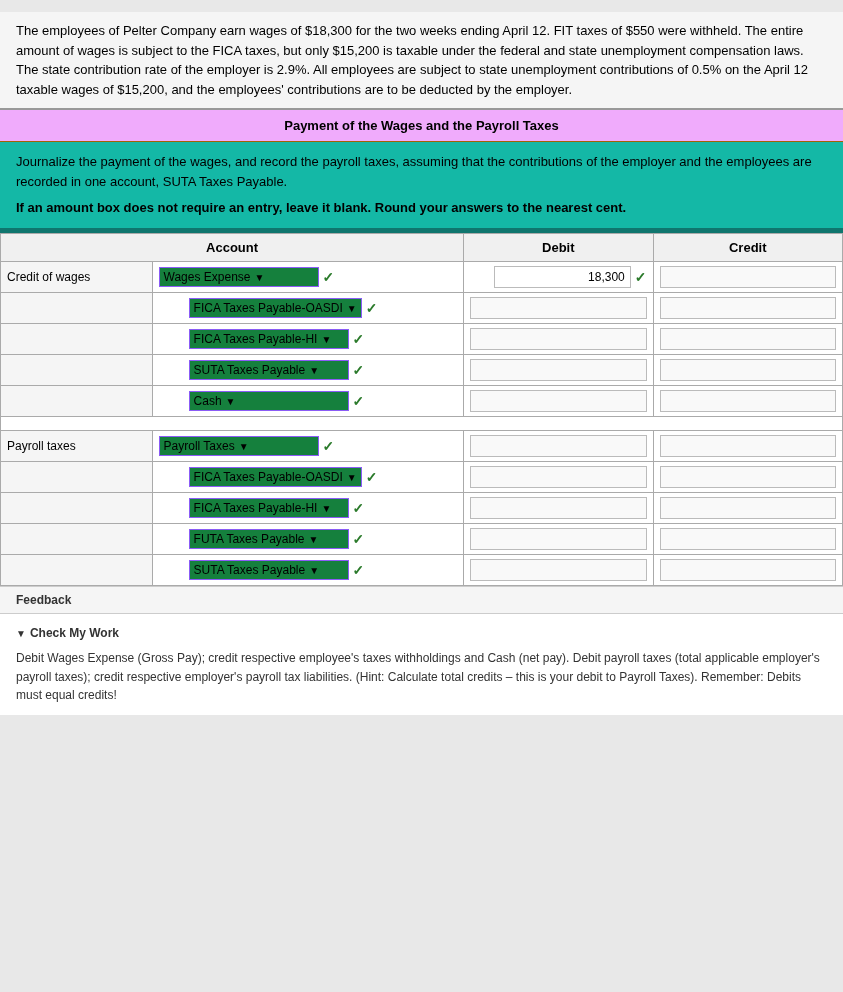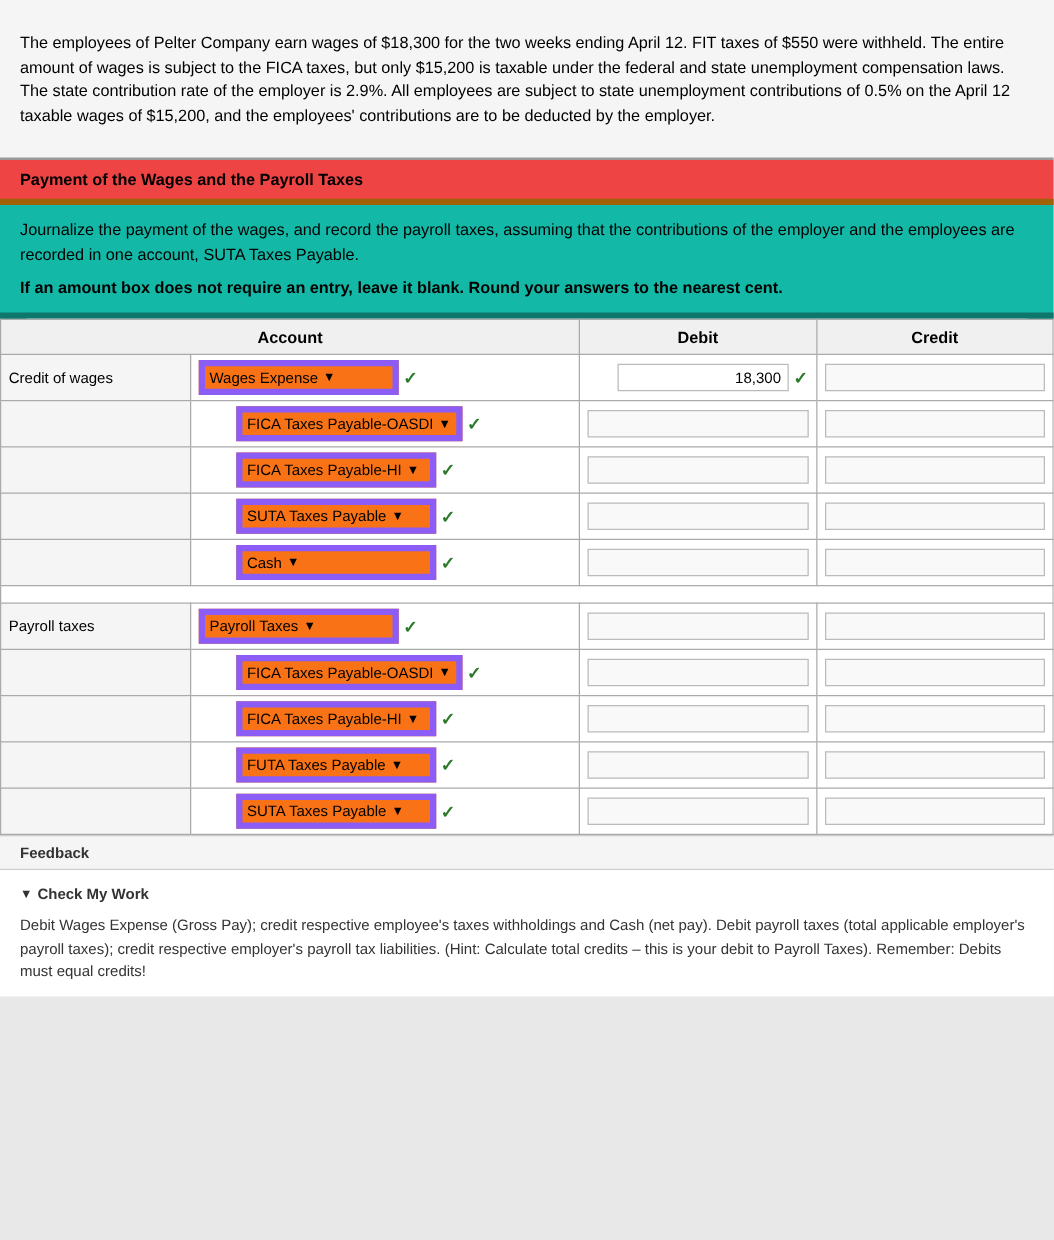--- a/index.html
+++ b/index.html
@@ -9,30 +9,32 @@
       background: #e8e8e8;
       width: 843px;
       min-height: 992px;
     }
     .page-wrapper {
       width: 843px;
       background: #fff;
     }
     .intro-section {
       background: #f5f5f5;
-      padding: 24px 16px;
+      padding: 9px 16px;
       border-bottom: 2px solid #999;
       line-height: 1.5;
+      margin-top: 12px;
     }
     .section-header {
-      background: #ef4444;
+      background: #f0abfc;
       padding: 8px 16px;
       font-weight: bold;
       font-size: 13px;
-      border-bottom: 5px solid #a16207;
+      border-bottom: 1px solid #a16207;
+      text-align: center;
     }
     .instructions {
       padding: 10px 16px;
       line-height: 1.55;
       border-bottom: 5px solid #0f766e;
       background: #14b8a6;
     }
     .instructions .bold-line {
       font-weight: bold;
       margin-top: 6px;
@@ -69,22 +71,22 @@
       vertical-align: middle;
     }
     .account-cell {
       display: flex;
       align-items: center;
       gap: 4px;
     }
     .account-dropdown {
       display: inline-flex;
       align-items: center;
-      border: 5px solid #8b5cf6;
-      background: #f97316;
+      border: 1px solid #8b5cf6;
+      background: #15803d;
       padding: 2px 4px;
       font-size: 12px;
       min-width: 160px;
       cursor: pointer;
       white-space: nowrap;
     }
     .account-dropdown .arrow {
       font-size: 10px;
       margin-left: 4px;
     }

